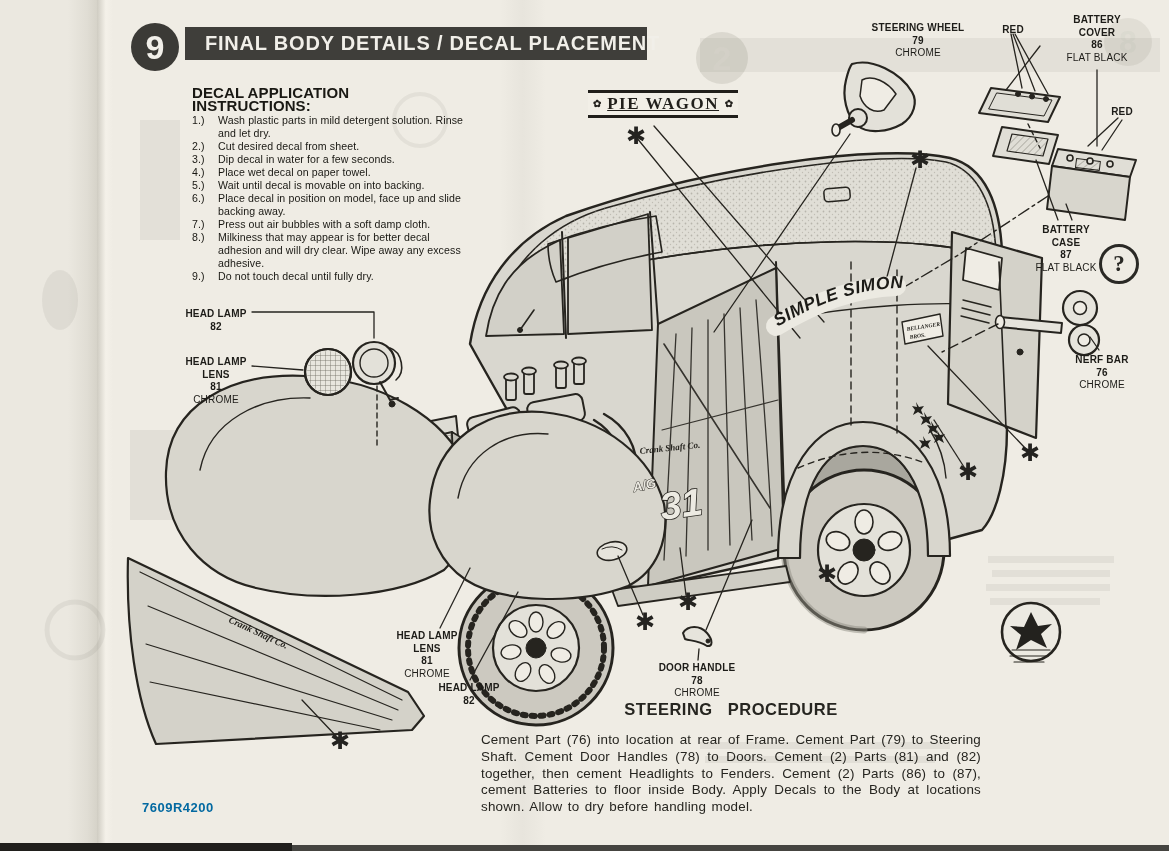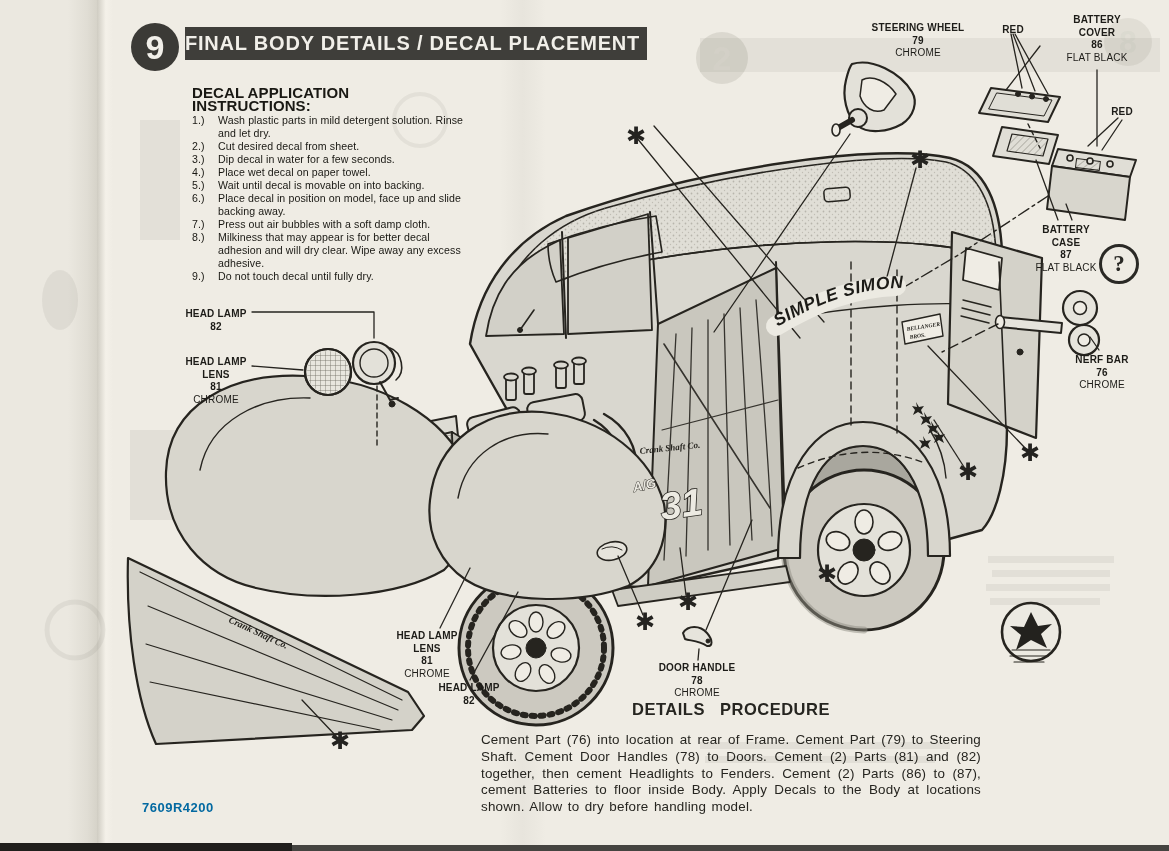--- a/index.html
+++ b/index.html
@@ -11,21 +11,21 @@
         background:linear-gradient(90deg,#cfccc2,#f4f1e9 55%,#efece4);}
   .fold-mid{position:absolute;left:500px;top:0;width:46px;height:851px;
         background:linear-gradient(90deg,rgba(0,0,0,0),rgba(110,108,100,.06),rgba(0,0,0,0));}
   .bottom-band{position:absolute;left:0;top:845px;width:1169px;height:6px;background:#454440;}
   .bottom-band-dark{position:absolute;left:0;top:843px;width:292px;height:8px;background:#201f1c;}
 
   .step-circle{position:absolute;left:131px;top:23px;width:48px;height:48px;border-radius:50%;
         background:#3b3a36;color:#f1efe9;font:bold 34px/48px "Liberation Sans",sans-serif;text-align:center;}
   .title-bar{position:absolute;left:185px;top:27px;width:462px;height:33px;background:#3f3e3a;
         color:#f1efe9;font:bold 20px/33px "Liberation Sans",sans-serif;letter-spacing:.8px;
-        box-sizing:border-box;white-space:nowrap;}
+        padding-left:20px;box-sizing:border-box;white-space:nowrap;}
 
   .instr{position:absolute;left:192px;top:86px;width:280px;color:#191813;
         font:10.6px/13px "Liberation Sans",sans-serif;letter-spacing:.1px;}
   .instr .hd{font-weight:bold;font-size:15px;margin-bottom:2px;}
   .instr-item{display:flex;}
   .instr-item .n{width:26px;flex:none;}
   .instr-item .t{flex:1;}
 
   .co{position:absolute;transform:translateX(-50%);text-align:center;white-space:nowrap;
         font:bold 10px/12.5px "Liberation Sans",sans-serif;color:#1d1c18;letter-spacing:.2px;}
@@ -409,20 +409,25 @@
     <div class="instr-item">
         <span class="n">8.)</span>
         <span class="t">Milkiness that may appear is for better decal adhesion and will dry clear. Wipe away any excess adhesive.</span>
       </div>
     <div class="instr-item">
         <span class="n">9.)</span>
         <span class="t">Do not touch decal until fully dry.</span>
       </div>
   </div>
 
+  <div class="piewagon">
+    <span class="orn">✿</span>
+    <span style="text-decoration:underline;">PIE WAGON</span>
+    <span class="orn">✿</span>
+  </div>
 
   <div class="co" style="left:216px;top:308px;">
     <div>HEAD LAMP</div>
     <div>82</div>
   </div>
   <div class="co" style="left:216px;top:356px;">
     <div>HEAD LAMP</div>
     <div>LENS</div>
     <div>81</div>
     <div style="font-weight:normal;">CHROME</div>
@@ -478,21 +483,21 @@
   <span class="ast" style="left:827px;top:574px;">✱</span>
   <span class="ast" style="left:688px;top:602px;">✱</span>
   <span class="ast" style="left:645px;top:622px;">✱</span>
   <span class="ast" style="left:340px;top:741px;">✱</span>
 
   <div class="qbadge">
     <span>?</span>
   </div>
 
   <div class="asm">
-    <div class="hd">DETAILS PROCEDURE</div>
+    <div class="hd">STEERING PROCEDURE</div>
     <div class="bd">Cement Part (76) into location at rear of Frame. Cement Part (79) to Steering Shaft. Cement Door Handles (78) to Doors. Cement (2) Parts (81) and (82) together, then cement Headlights to Fenders. Cement (2) Parts (86) to (87), cement Batteries to floor inside Body. Apply Decals to the Body at locations shown. Allow to dry before handling model.</div>
   </div>
 
   <div class="part-code">7609R4200</div>
 
   <div class="bottom-band"></div>
   <div class="bottom-band-dark"></div>
 </div>
 
 </body></html>

